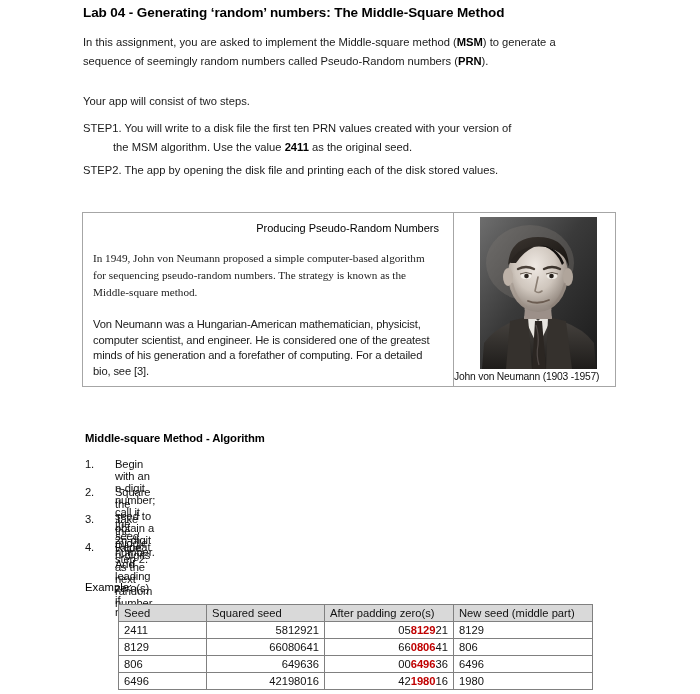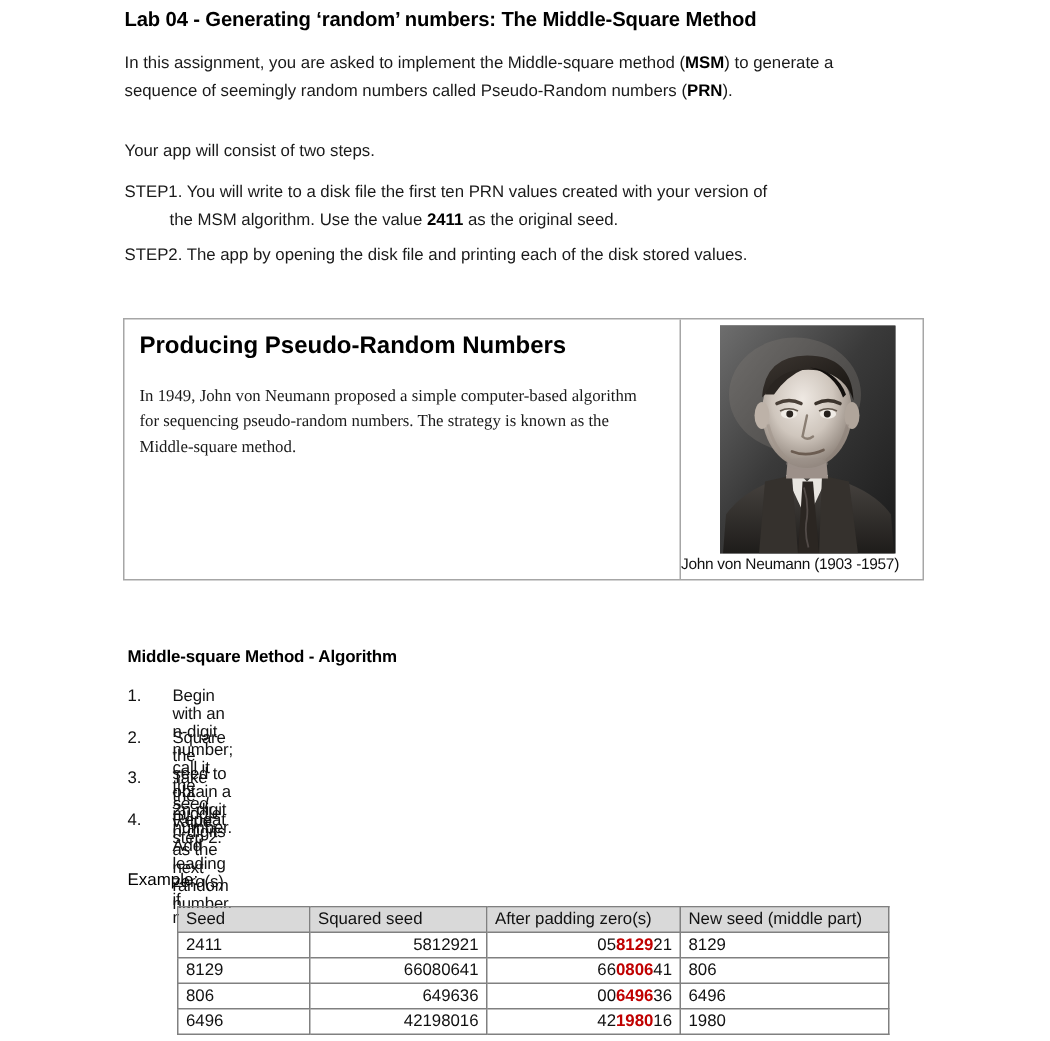--- a/index.html
+++ b/index.html
@@ -54,23 +54,24 @@
     box-sizing: border-box;
     display: flex;
   }
   .info-left {
     width: 371px;
     box-sizing: border-box;
     padding: 9px 14px 0 10px;
     border-right: 1px solid #a6a6a6;
   }
   .info-heading {
-    font-size: 16px;
-    font-weight: bold;
+    font-size: 11px;
+    font-weight: normal;
     margin: 0 0 16px 0;
+    text-align: right;
   }
   .info-p1 {
     font-size: 11.2px;
     line-height: 17px;
     margin: 0 0 16px 0;
     color: #1a1a1a;
     font-family: Liberation Serif, serif;
   }
   .info-p2 {
     font-size: 11.2px;
@@ -175,20 +176,21 @@
   <div class="para" id="intro-para"><span>In this assignment, you are asked to implement the Middle-square method (</span><b>MSM</b><span>) to generate a sequence of seemingly random numbers called Pseudo-Random numbers (</span><b>PRN</b><span>).</span></div>
 
   <div class="para" id="step1-para"><span>STEP1. You will write to a disk file the first ten PRN values created with your version of</span><span class="indent-line"><span>the MSM algorithm. Use the value </span><b>2411</b><span> as the original seed.</span></span></div>
 
   <div class="para" id="step2-para">STEP2. The app by opening the disk file and printing each of the disk stored values.</div>
 
   <div class="info-box">
     <div class="info-left">
       <div class="info-heading">Producing Pseudo-Random Numbers</div>
       <div class="info-p1">In 1949, John von Neumann proposed a simple computer-based algorithm for sequencing pseudo-random numbers. The strategy is known as the Middle-square method.</div>
+      <div class="info-p2">Von Neumann was a Hungarian-American mathematician, physicist, computer scientist, and engineer. He is considered one of the greatest minds of his generation and a forefather of computing. For a detailed bio, see [3].</div>
     </div>
     <div class="info-right">
       <div class="portrait-wrap">
         <svg width="117" height="152" viewBox="0 0 117 152">
           <defs>
             <linearGradient id="bgGrad" x1="0" y1="0" x2="1" y2="1">
               <stop offset="0%" stop-color="#6e6e6e"></stop>
               <stop offset="45%" stop-color="#3a3a3a"></stop>
               <stop offset="100%" stop-color="#1a1a1a"></stop>
             </linearGradient>

